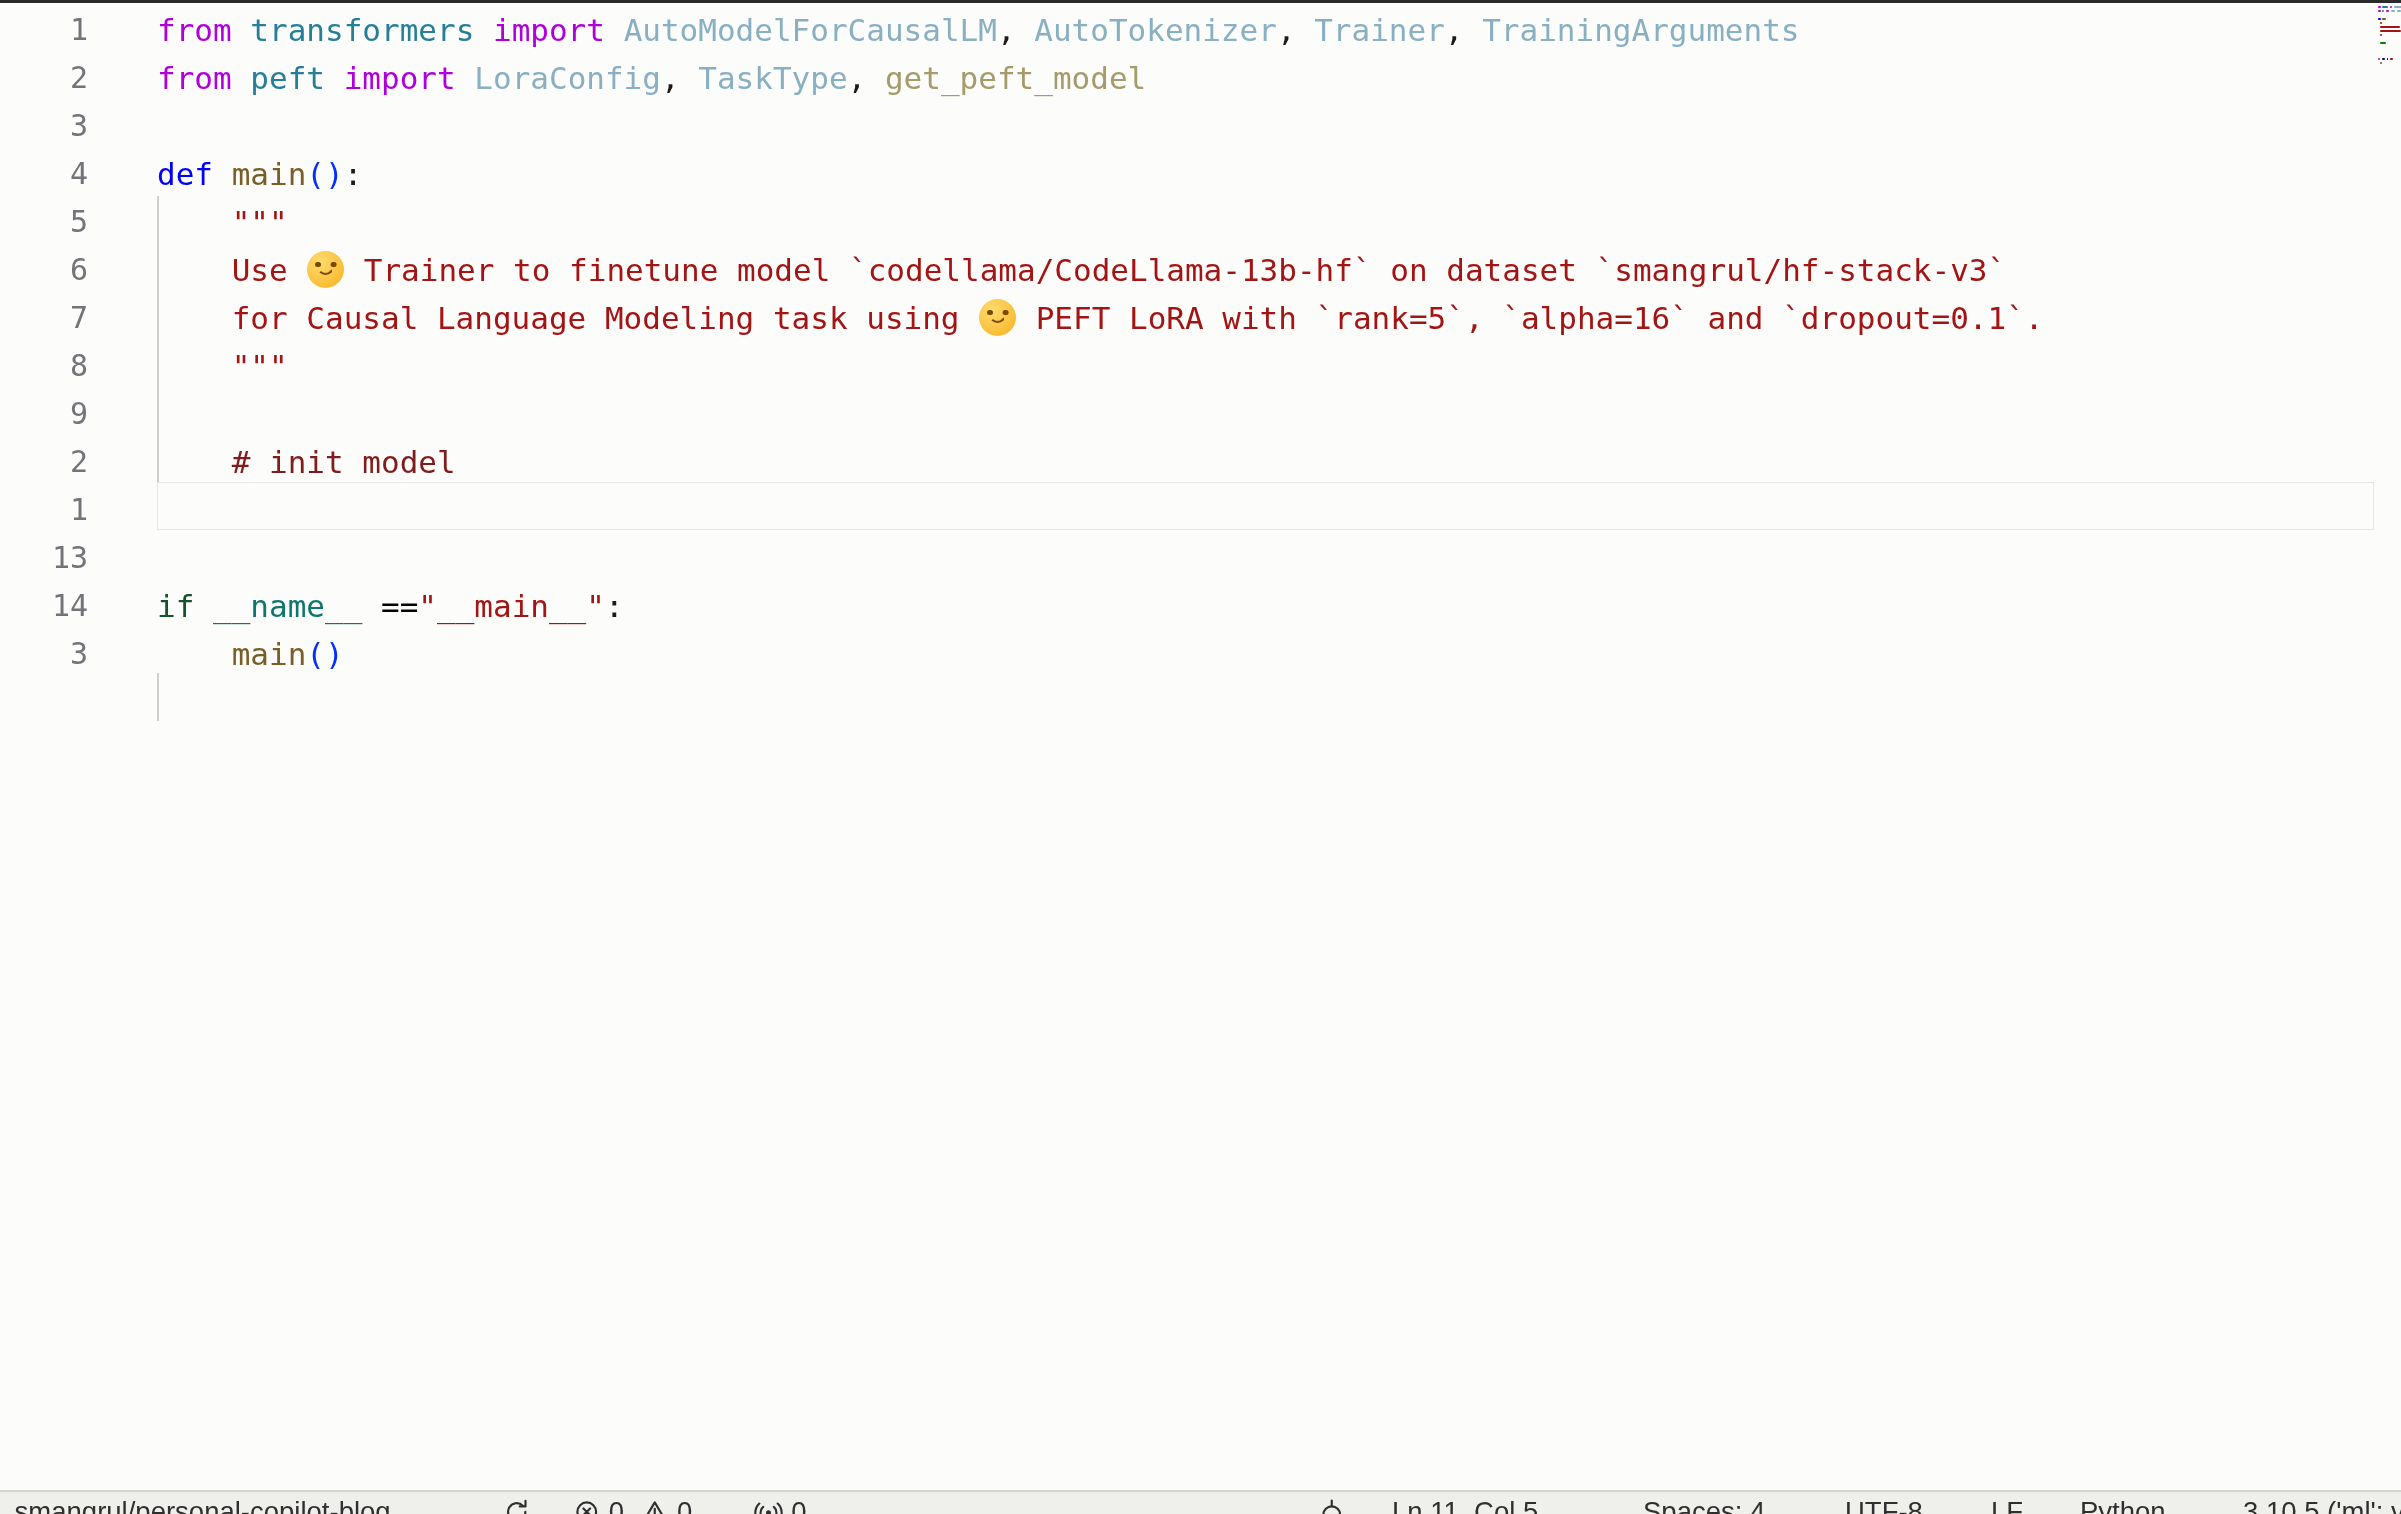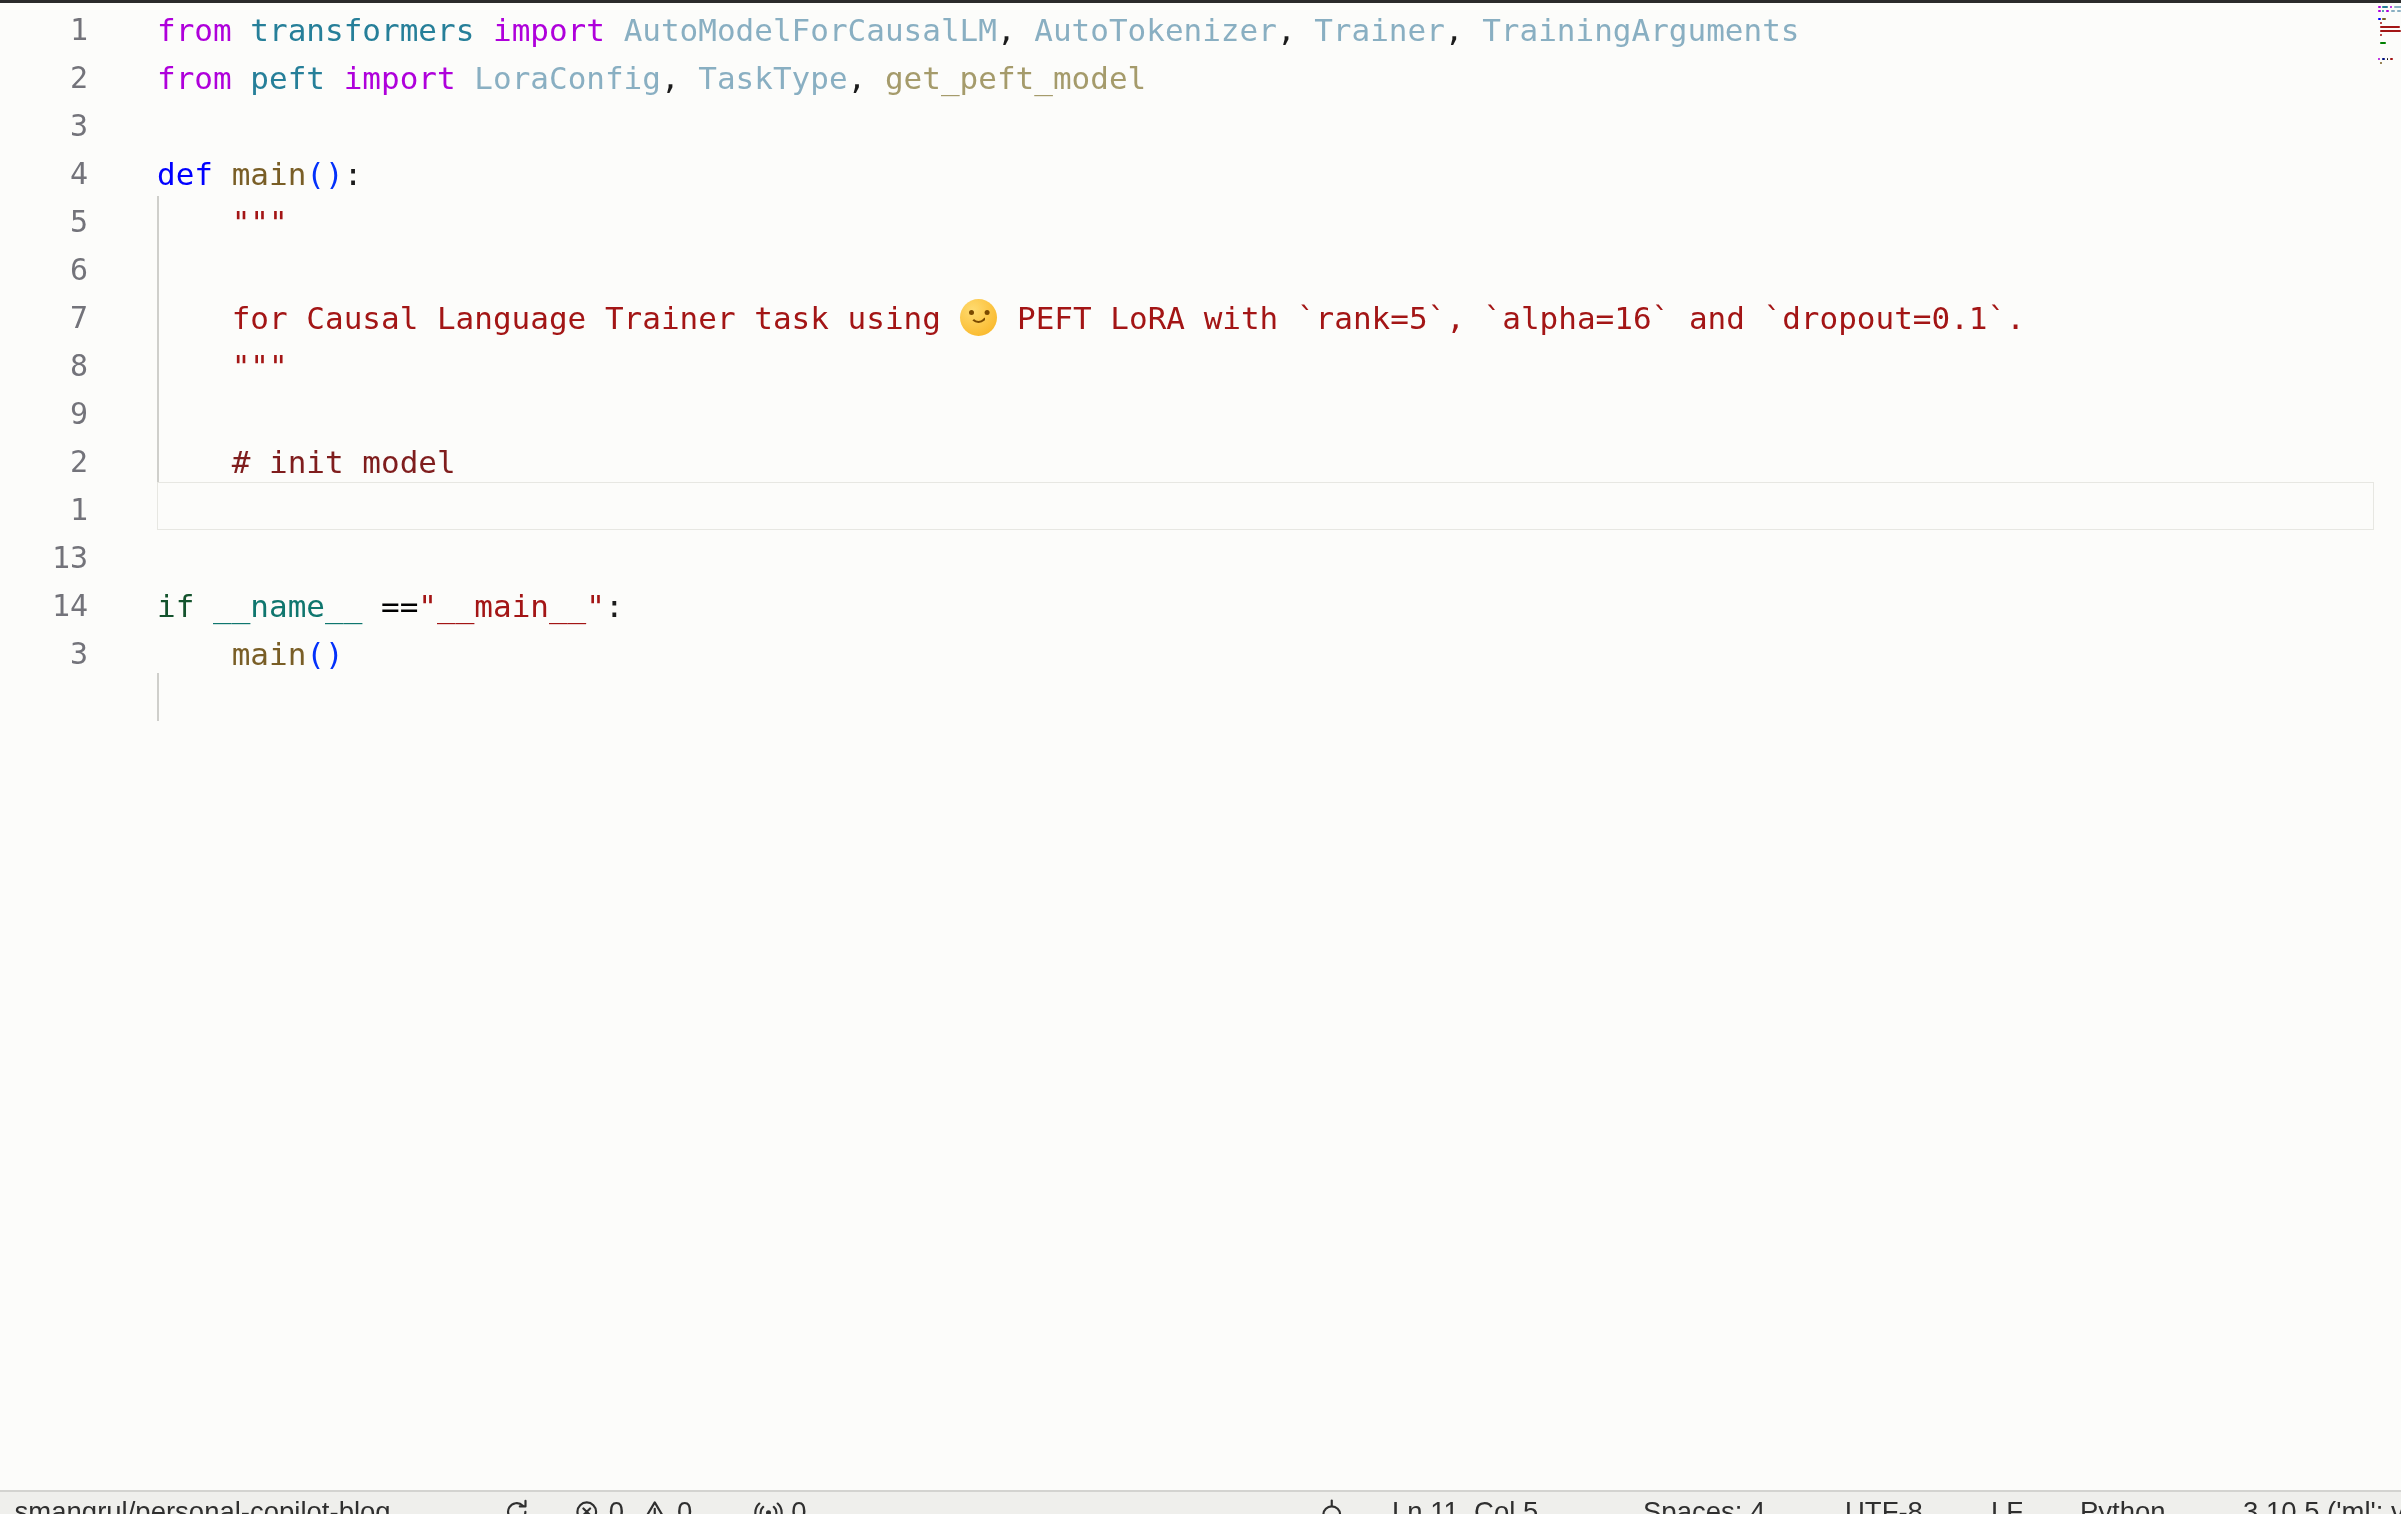--- a/index.html
+++ b/index.html
@@ -44,22 +44,22 @@
 <div id="editor">
   <div id="lines">
       <div class="guide" style="top: 190px; height: 286px;"></div>
       <div class="guide" style="top: 667px; height: 48px;"></div>
       <div class="hl" style="top: 476px;"></div>
       <div class="line"><div class="ln">1</div><div class="code"><span style="color: rgb(175, 0, 219);">from </span><span style="color: rgb(38, 127, 153);">transformers </span><span style="color: rgb(175, 0, 219);">import </span><span style="color: rgb(137, 175, 194);">AutoModelForCausalLM</span><span style="color: rgb(27, 27, 27);">, </span><span style="color: rgb(137, 175, 194);">AutoTokenizer</span><span style="color: rgb(27, 27, 27);">, </span><span style="color: rgb(137, 175, 194);">Trainer</span><span style="color: rgb(27, 27, 27);">, </span><span style="color: rgb(137, 175, 194);">TrainingArguments</span></div></div>
       <div class="line"><div class="ln">2</div><div class="code"><span style="color: rgb(175, 0, 219);">from </span><span style="color: rgb(38, 127, 153);">peft </span><span style="color: rgb(175, 0, 219);">import </span><span style="color: rgb(137, 175, 194);">LoraConfig</span><span style="color: rgb(27, 27, 27);">, </span><span style="color: rgb(137, 175, 194);">TaskType</span><span style="color: rgb(27, 27, 27);">, </span><span style="color: rgb(165, 155, 107);">get_peft_model</span></div></div>
       <div class="line"><div class="ln">3</div><div class="code"></div></div>
       <div class="line"><div class="ln">4</div><div class="code"><span style="color: rgb(0, 0, 255);">def </span><span style="color: rgb(121, 94, 38);">main</span><span style="color: rgb(4, 49, 250);">()</span><span style="color: rgb(27, 27, 27);">:</span></div></div>
       <div class="line"><div class="ln">5</div><div class="code"><span style="color: rgb(27, 27, 27);">    </span><span style="color: rgb(163, 21, 21);">"""</span></div></div>
-      <div class="line"><div class="ln">6</div></div>
-      <div class="line"><div class="ln">7</div><div class="code"><span style="color: rgb(27, 27, 27);">    </span><span style="color: rgb(163, 21, 21);">for Causal Language Trainer task using </span><span class="hf-emoji"></span><span style="color: rgb(163, 21, 21);"> PEFT LoRA with `rank=5`, `alpha=16` and `dropout=0.1`.</span></div></div>
+      <div class="line"><div class="ln">6</div><div class="code"><span style="color: rgb(27, 27, 27);">    </span><span style="color: rgb(163, 21, 21);">Use </span><span class="hf-emoji"></span><span style="color: rgb(163, 21, 21);"> Trainer to finetune model `codellama/CodeLlama-13b-hf` on dataset `smangrul/hf-stack-v3`</span></div></div>
+      <div class="line"><div class="ln">7</div><div class="code"><span style="color: rgb(27, 27, 27);">    </span><span style="color: rgb(163, 21, 21);">for Causal Language Modeling task using </span><span class="hf-emoji"></span><span style="color: rgb(163, 21, 21);"> PEFT LoRA with `rank=5`, `alpha=16` and `dropout=0.1`.</span></div></div>
       <div class="line"><div class="ln">8</div><div class="code"><span style="color: rgb(27, 27, 27);">    </span><span style="color: rgb(163, 21, 21);">"""</span></div></div>
       <div class="line"><div class="ln">9</div><div class="code"></div></div>
       <div class="line"><div class="ln">2</div><div class="code"><span style="color: rgb(27, 27, 27);">    </span><span style="color: #7f1d1d;"># init model</span></div></div>
       <div class="line"><div class="ln">1</div><div class="code"></div></div>
       <div class="line"><div class="ln">13</div><div class="code"></div></div>
       <div class="line"><div class="ln">14</div><div class="code"><span style="color: #14532d;">if </span><span style="color: #0f766e;">__name__ </span><span style="color: rgb(0, 0, 0);">==</span><span style="color: rgb(163, 21, 21);">"__main__"</span><span style="color: rgb(27, 27, 27);">:</span></div></div>
       <div class="line"><div class="ln">3</div><div class="code"><span style="color: rgb(27, 27, 27);">    </span><span style="color: rgb(121, 94, 38);">main</span><span style="color: rgb(4, 49, 250);">()</span></div></div>
     </div>
 </div>
 

